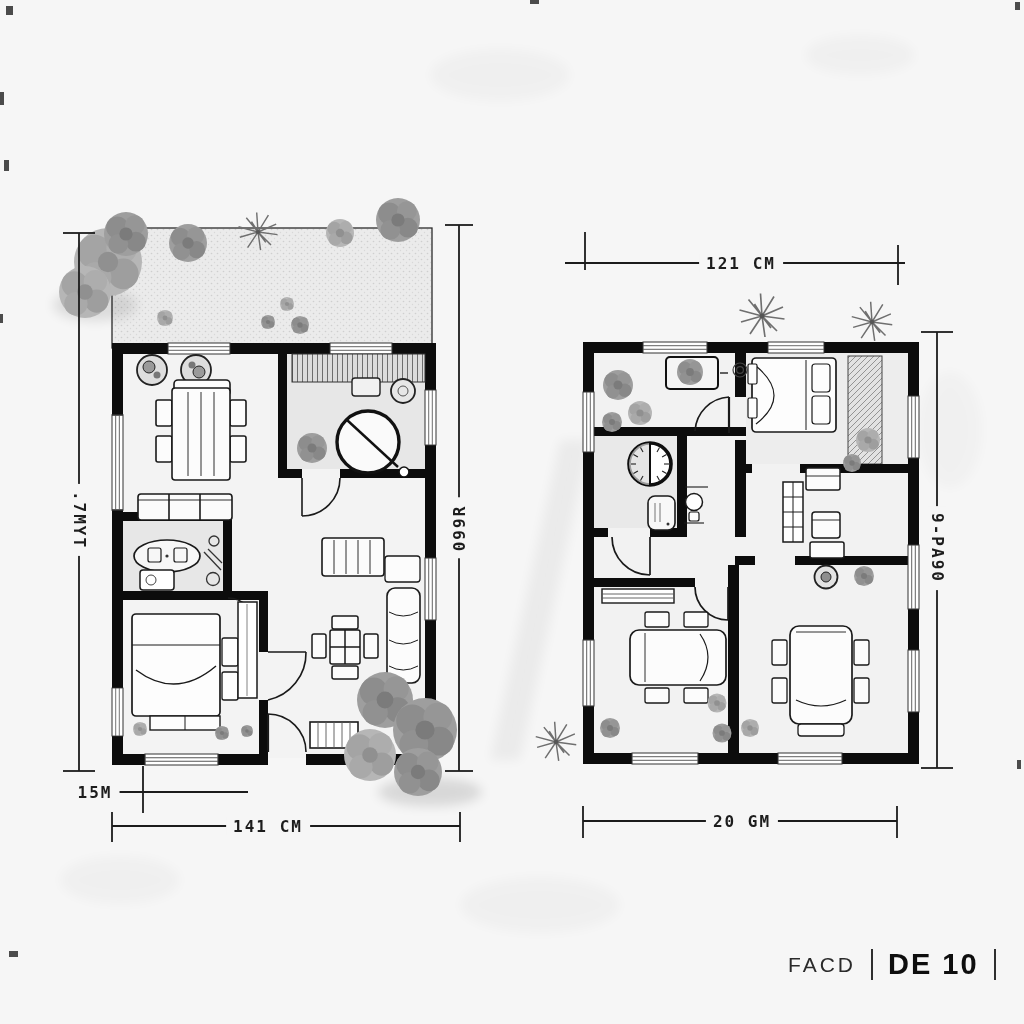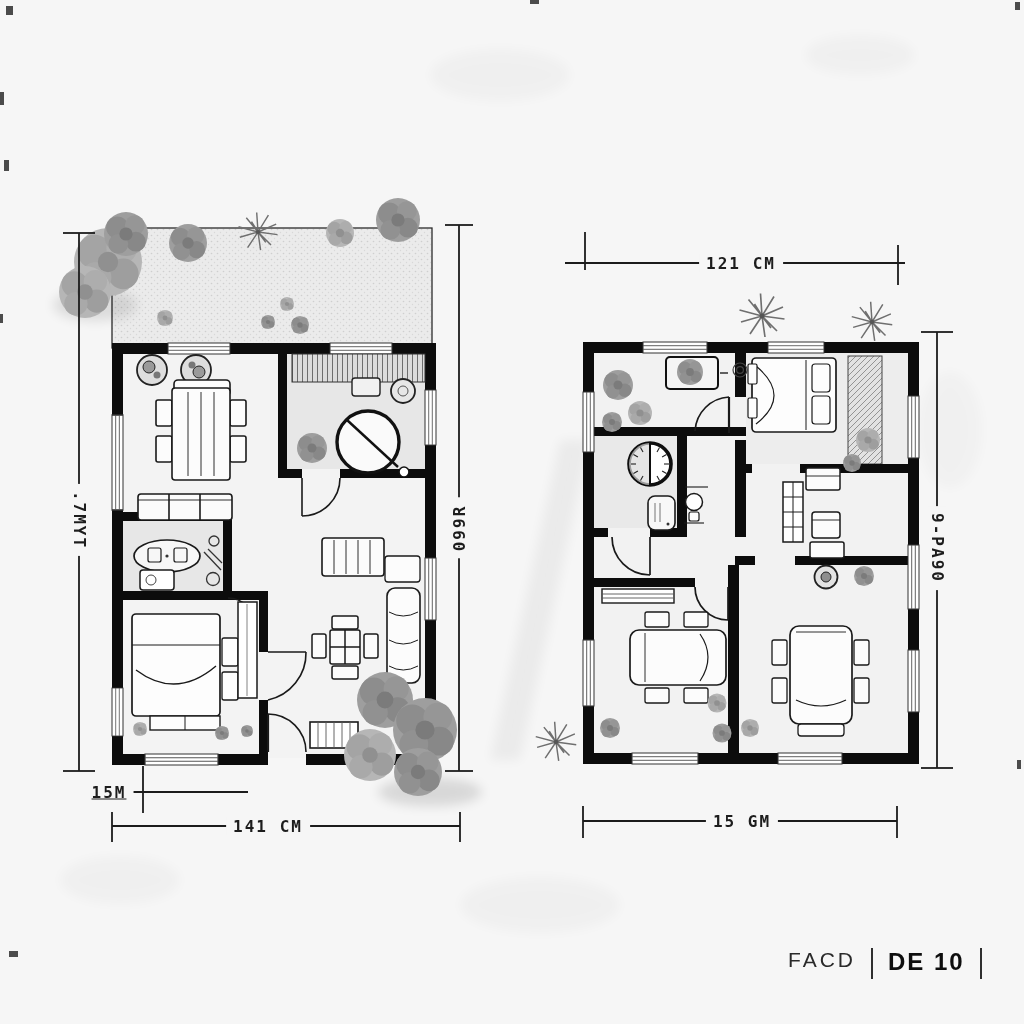--- a/index.html
+++ b/index.html
@@ -4,23 +4,23 @@
 <style>
   html,body{margin:0;padding:0;background:#f6f6f6;}
   .canvas{position:relative;width:1024px;height:1024px;background:#f6f6f6;overflow:hidden;
           font-family:"Liberation Sans",sans-serif;}
   svg{position:absolute;left:0;top:0;}
   .dim{position:absolute;transform:translate(-50%,-50%);
        font-family:"DejaVu Sans Mono",monospace;font-size:16px;font-weight:700;
        letter-spacing:2px;color:#1d1d1d;background:#f6f6f6;padding:0 7px;white-space:nowrap;}
   .dim.rot90{transform:translate(-50%,-50%) rotate(90deg);}
   .dim.rotm90{transform:translate(-50%,-50%) rotate(-90deg);}
-  .titleblock{position:absolute;left:788px;top:948px;display:flex;align-items:flex-start;gap:15px;}
+  .titleblock{position:absolute;left:788px;top:948px;display:flex;align-items:center;gap:15px;}
   .tb-light{font-size:21px;letter-spacing:3px;color:#2a2a2a;font-weight:400;}
-  .tb-bold{font-size:24px;letter-spacing:2px;color:#0e0e0e;font-weight:800;}
+  .tb-bold{font-size:29px;letter-spacing:2px;color:#0e0e0e;font-weight:800;}
   .tbar{width:2px;height:31px;background:#2f2f2f;}
 </style>
 </head>
 <body>
 
 <div class="canvas">
 
 <svg width="1024" height="1024" viewBox="0 0 1024 1024">
   <defs>
     <filter id="soft" x="-50%" y="-50%" width="200%" height="200%">
@@ -450,25 +450,25 @@
           <line x1="921" y1="768" x2="953" y2="768"></line>
       <line x1="583" y1="821" x2="897" y2="821"></line>
       <line x1="583" y1="806" x2="583" y2="838"></line>
           <line x1="897" y1="806" x2="897" y2="838"></line>
     </g>
   </g>
 </svg>
 
 <div class="dim rot90" style="left:79px;top:520px;">.7MYT</div>
 <div class="dim rotm90" style="left:459px;top:528px;">099R</div>
-<div class="dim" style="left:109px;top:792px;text-decoration:underline;">15M</div>
+<div class="dim" style="left:95px;top:792px;">15M</div>
 <div class="dim" style="left:268px;top:826px;">141 CM</div>
 <div class="dim" style="left:741px;top:263px;">121 CM</div>
 <div class="dim rot90" style="left:937px;top:548px;">9-PA90</div>
-<div class="dim" style="left:742px;top:821px;">15 GM</div>
+<div class="dim" style="left:742px;top:821px;">20 GM</div>
 
 <div class="titleblock">
   <span class="tb-light">FACD</span>
   <span class="tbar"></span>
   <span class="tb-bold">DE 10</span>
   <span class="tbar"></span>
 </div>
 
 </div>
 

